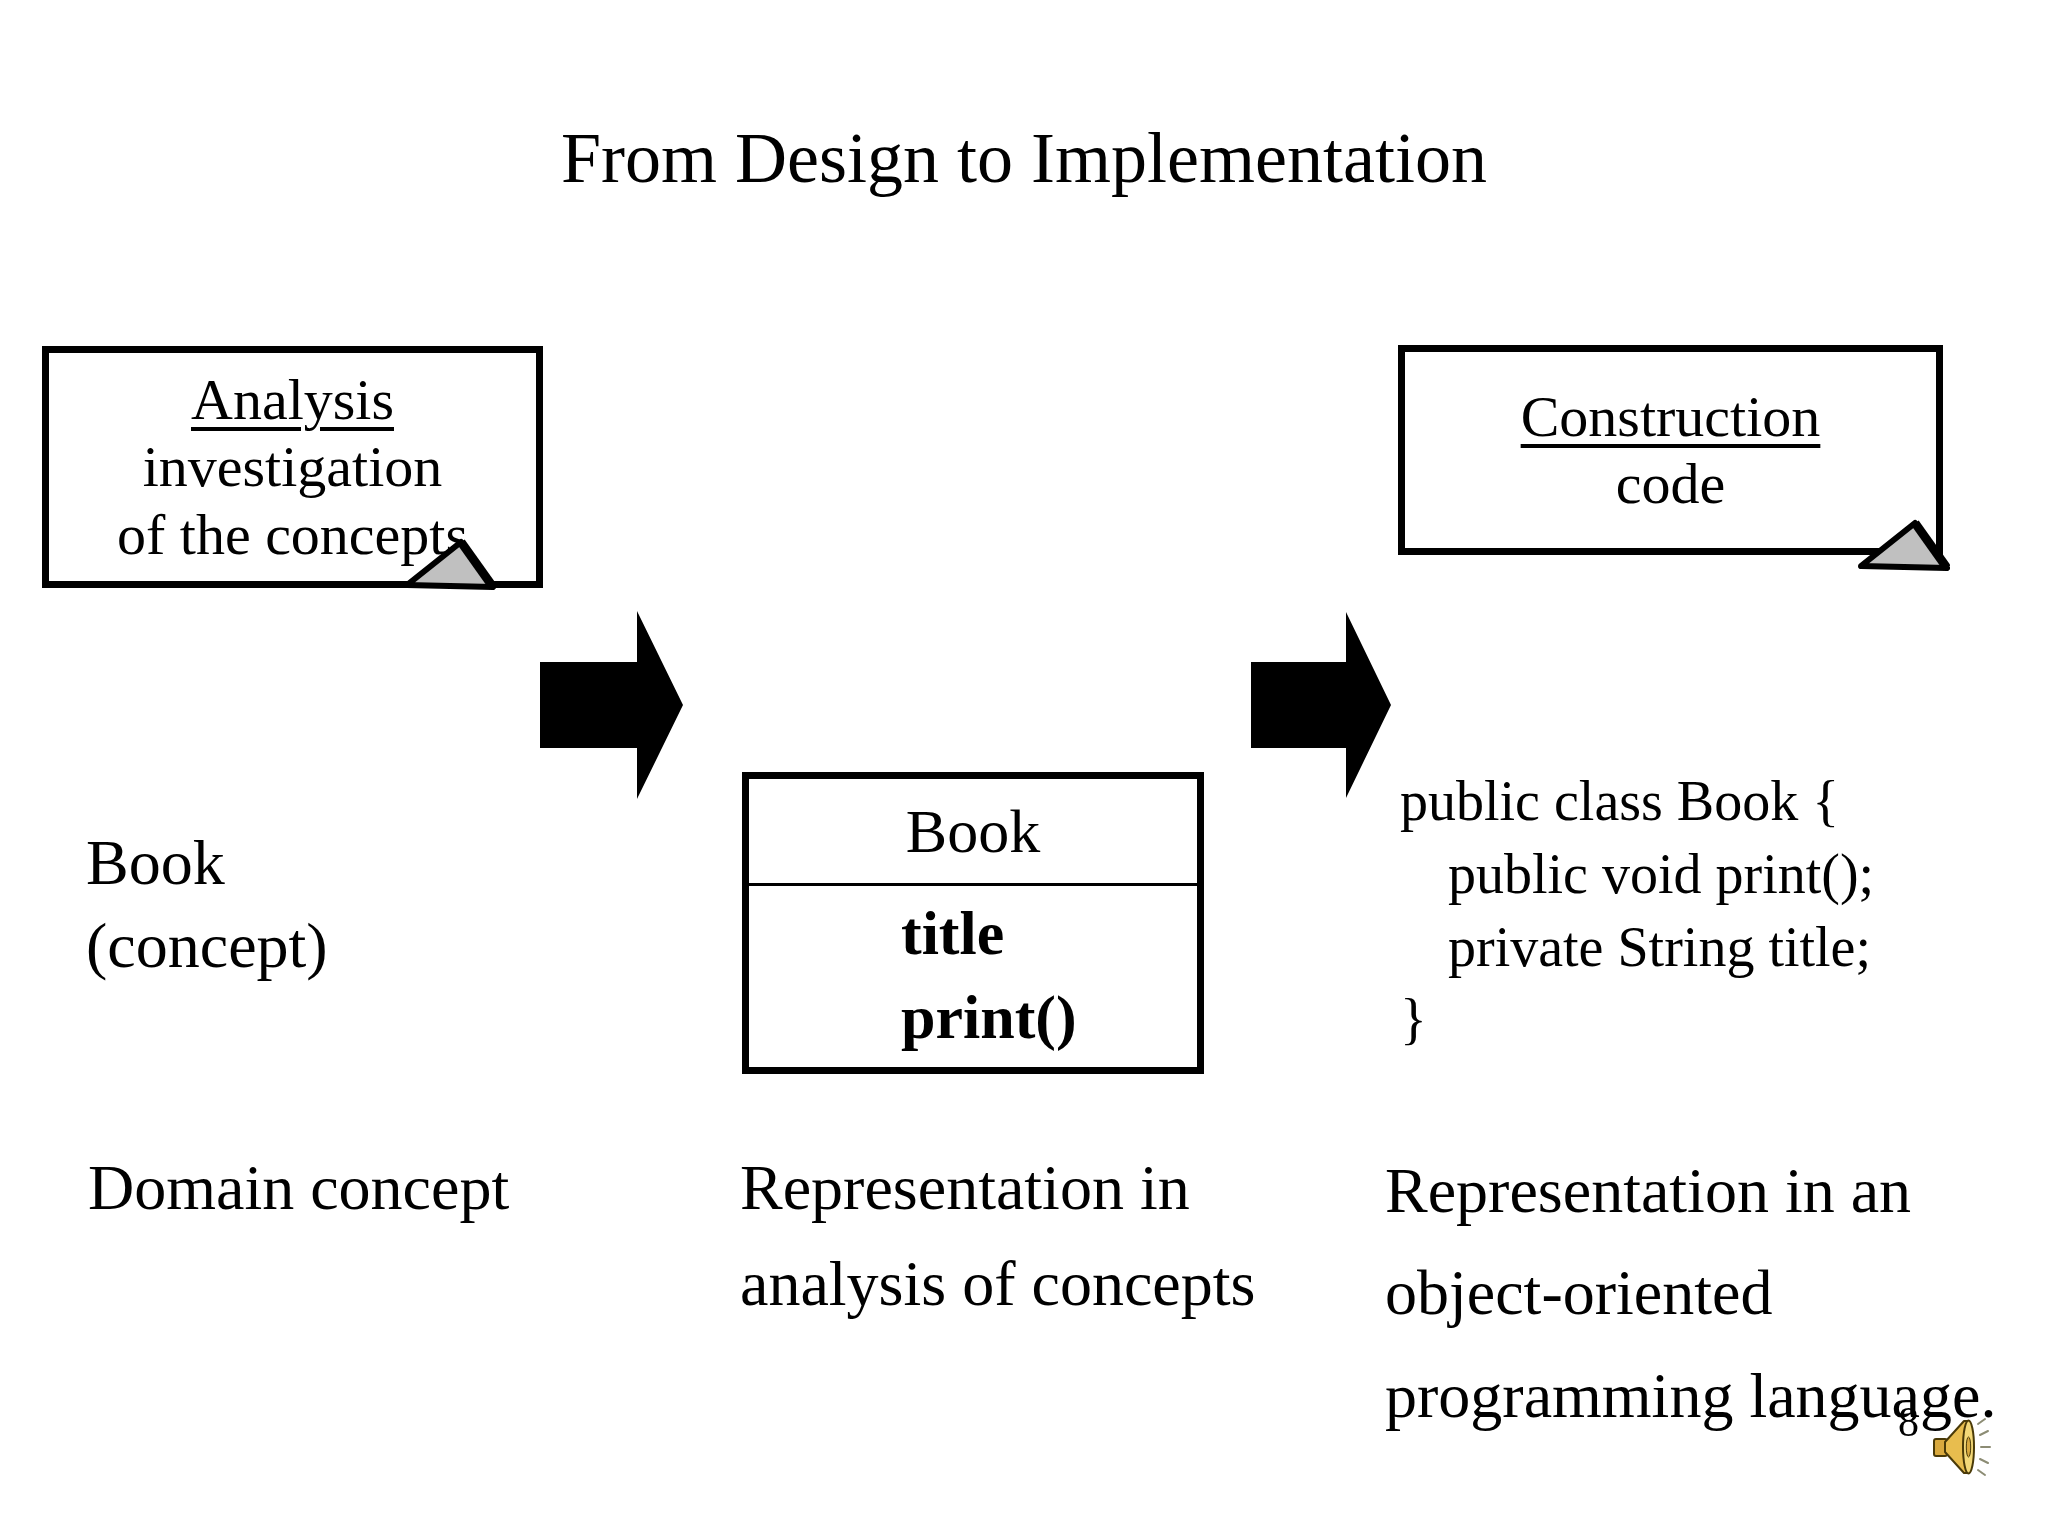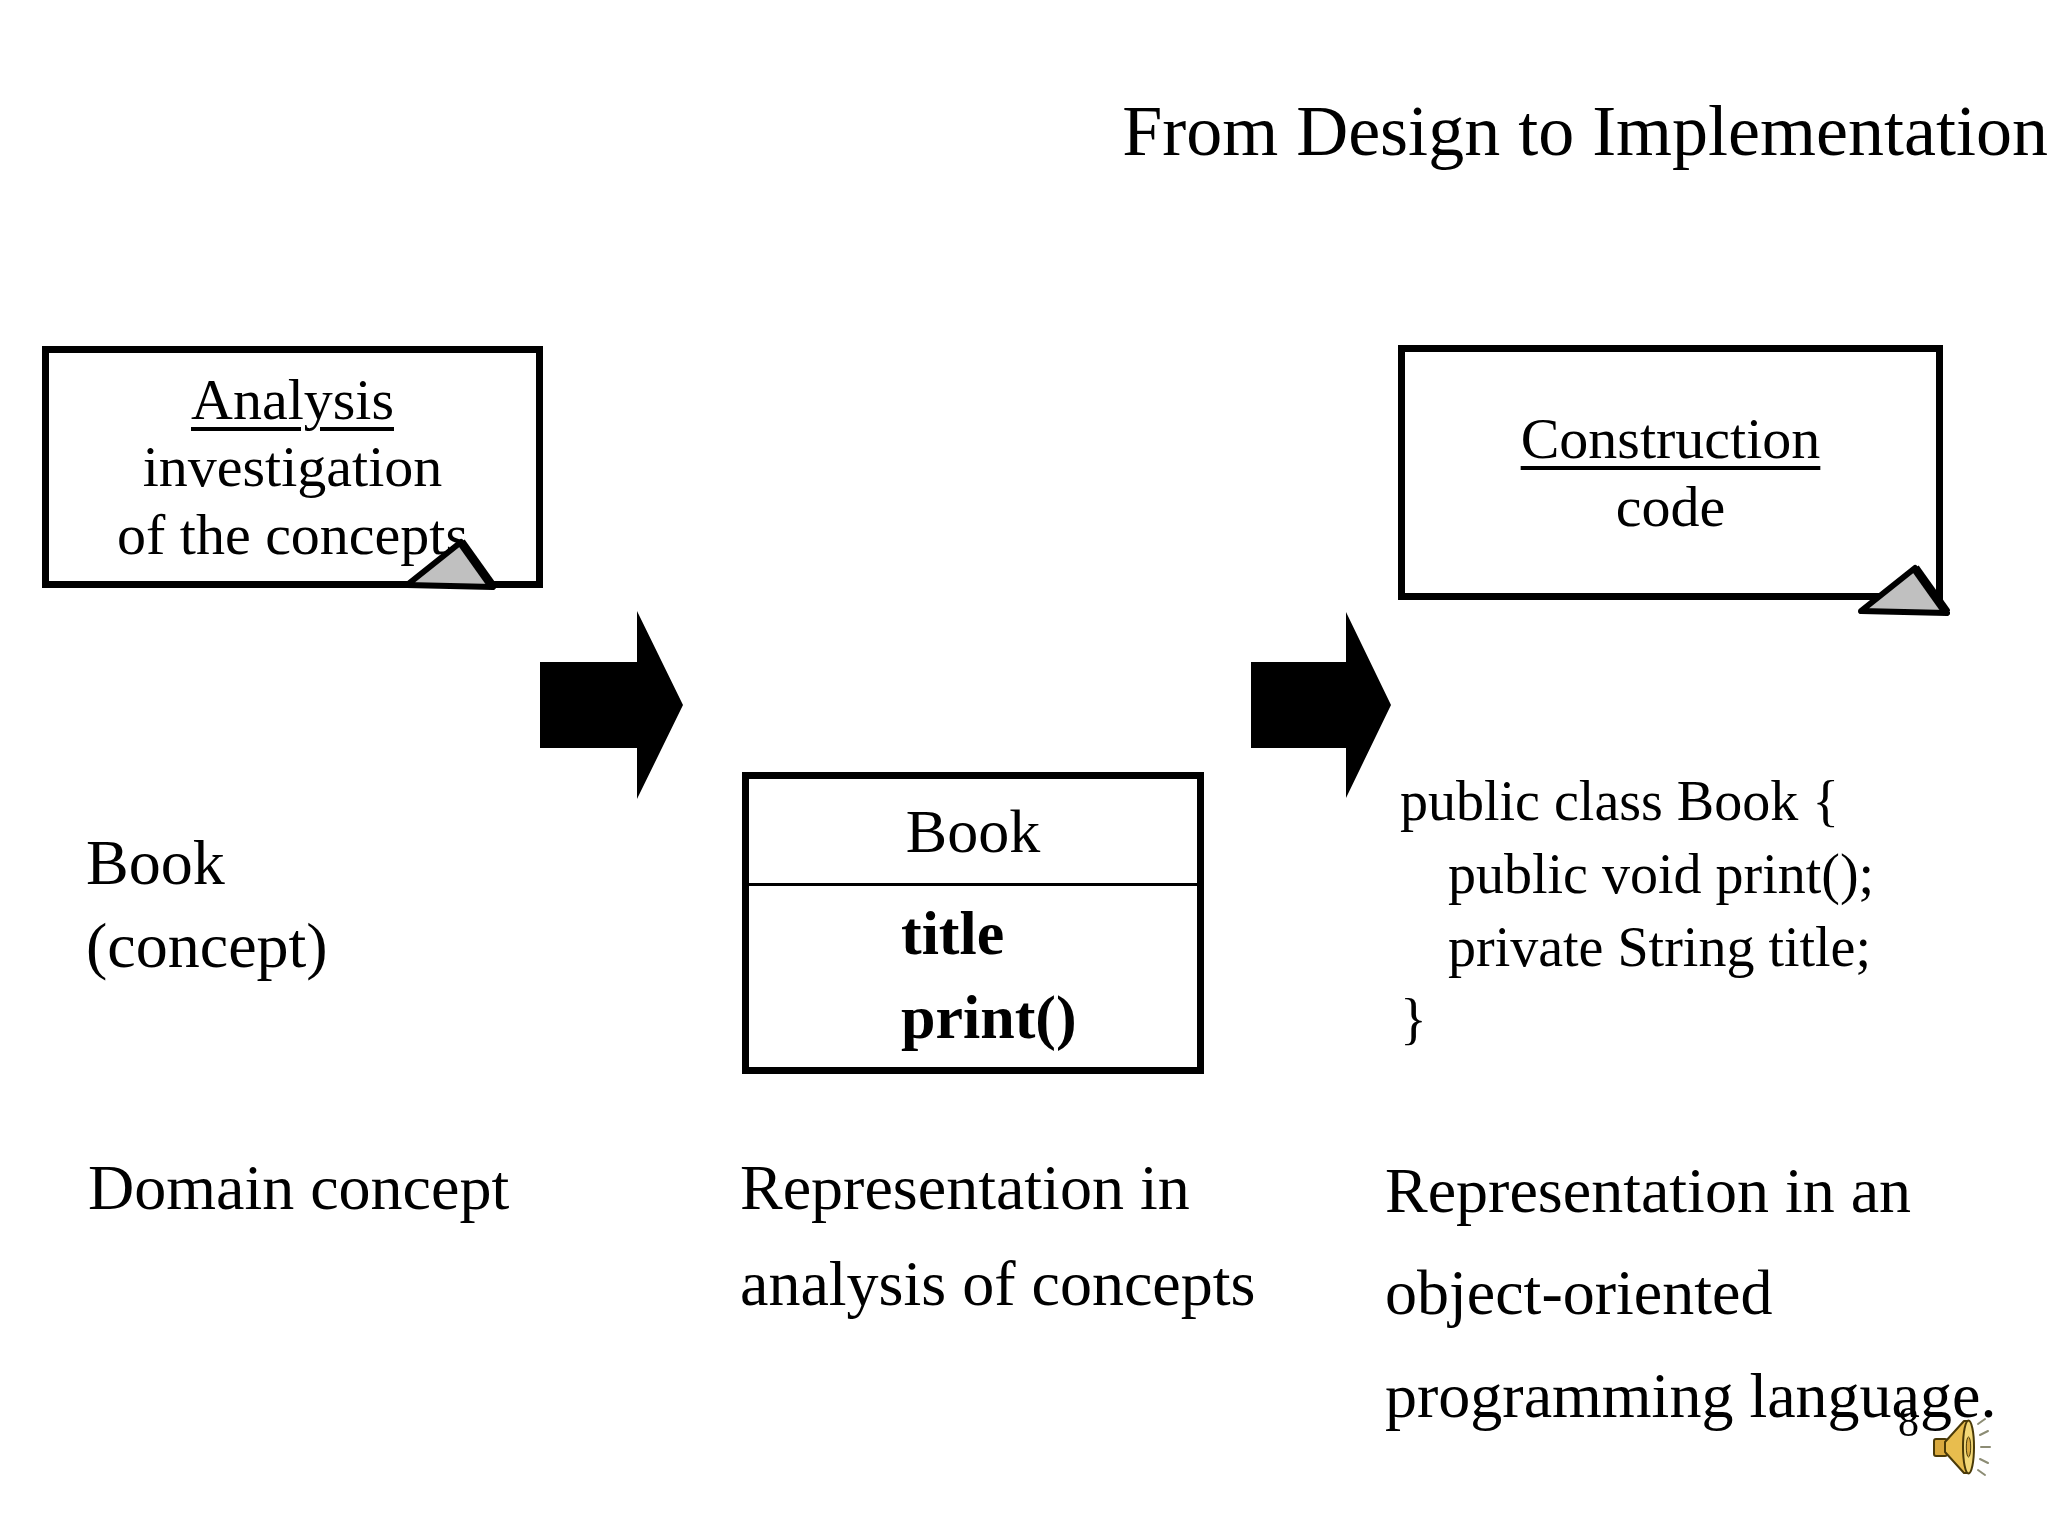--- a/index.html
+++ b/index.html
@@ -5,40 +5,40 @@
   html,body{margin:0;padding:0;background:#888;}
   .slide{
     position:relative;
     width:2048px;height:1536px;
     background:#ffffff;
     font-family:"Liberation Serif","DejaVu Serif",serif;
     color:#000;
     overflow:hidden;
   }
   .title{
-    position:absolute;top:88px;left:0;width:100%;
-    text-align:right;font-size:72px;line-height:1.2;
+    position:absolute;top:115px;left:0;width:100%;
+    text-align:center;font-size:72px;line-height:1.2;
   }
   .note-box{
     position:absolute;
     box-sizing:border-box;
     border:7px solid #000;
     background:#fff;
     display:flex;flex-direction:column;justify-content:center;align-items:center;
     text-align:center;
     font-size:58px;line-height:1.16;
   }
   .note-box .u{
     text-decoration:underline;
     text-decoration-thickness:4px;
     text-underline-offset:8px;
   }
   #box-analysis{left:30px;top:346px;width:501px;height:242px;margin-left:12px;}
   #box-design{left:707px;top:345px;width:541px;height:255px;}
-  #box-construction{left:1398px;top:345px;width:545px;height:255px;}
+  #box-construction{left:1398px;top:345px;width:545px;height:210px;}
   .fold{
     position:absolute;width:92px;height:58px;
   }
   #box-analysis .fold{right:40px;bottom:-12px;}
   #box-design .fold{right:-14px;bottom:-26px;}
   #box-construction .fold{right:-14px;bottom:-26px;}
   .arrow{position:absolute;}
   #arrow-1{left:540px;top:611px;}
   #arrow-2{left:1251px;top:612px;}
   .concept-label{

